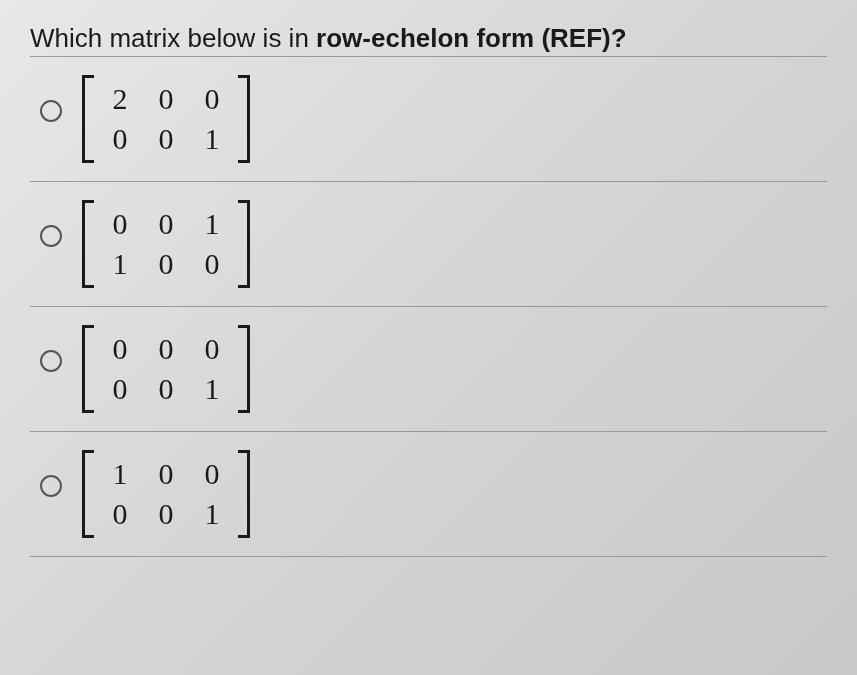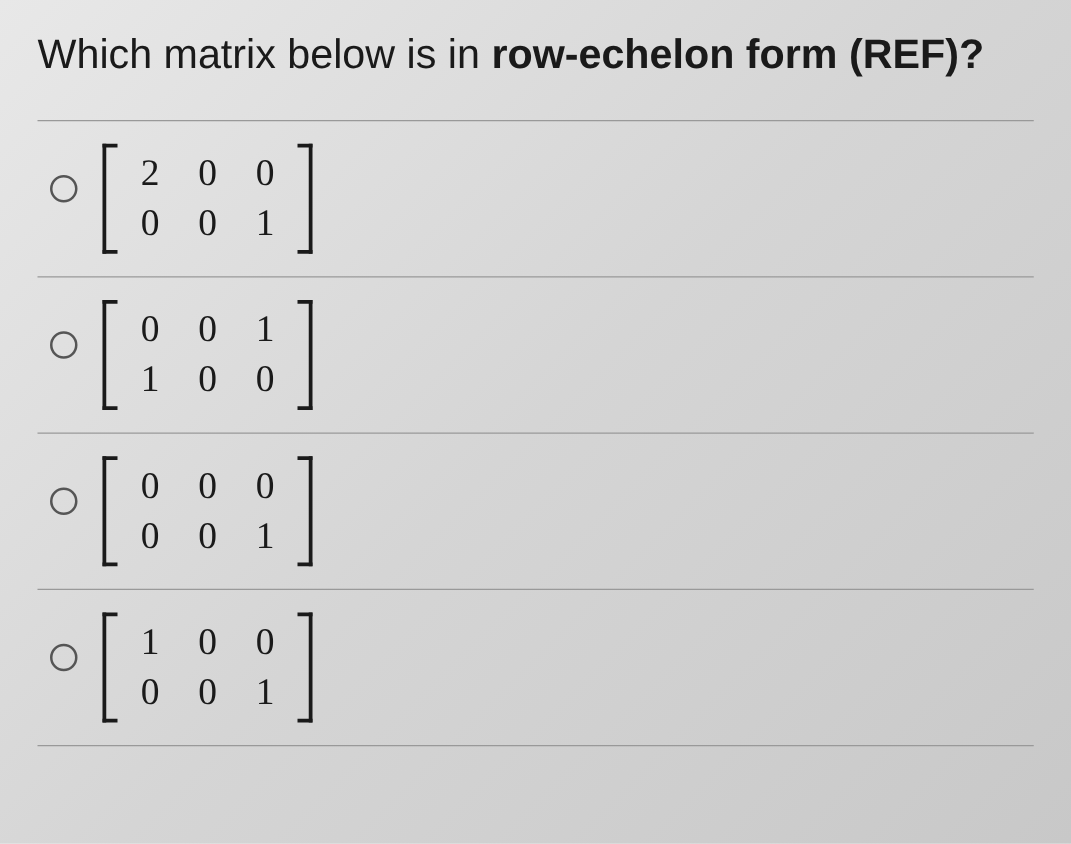--- a/index.html
+++ b/index.html
@@ -9,22 +9,21 @@
     }
     body {
       width: 857px;
       height: 675px;
       background: linear-gradient(135deg, #e8e8e8 0%, #d5d5d5 50%, #c8c8c8 100%);
       font-family: Arial, Helvetica, sans-serif;
       padding: 20px 30px;
       color: #1a1a1a;
     }
     .question {
-      font-size: 33px;
-      margin-bottom: 30px;
+      font-size: 26px;
       line-height: 1.4;
     }
     .question .bold {
       font-weight: bold;
     }
     .options {
       border-top: 1px solid #999;
     }
     .option {
       display: flex;

